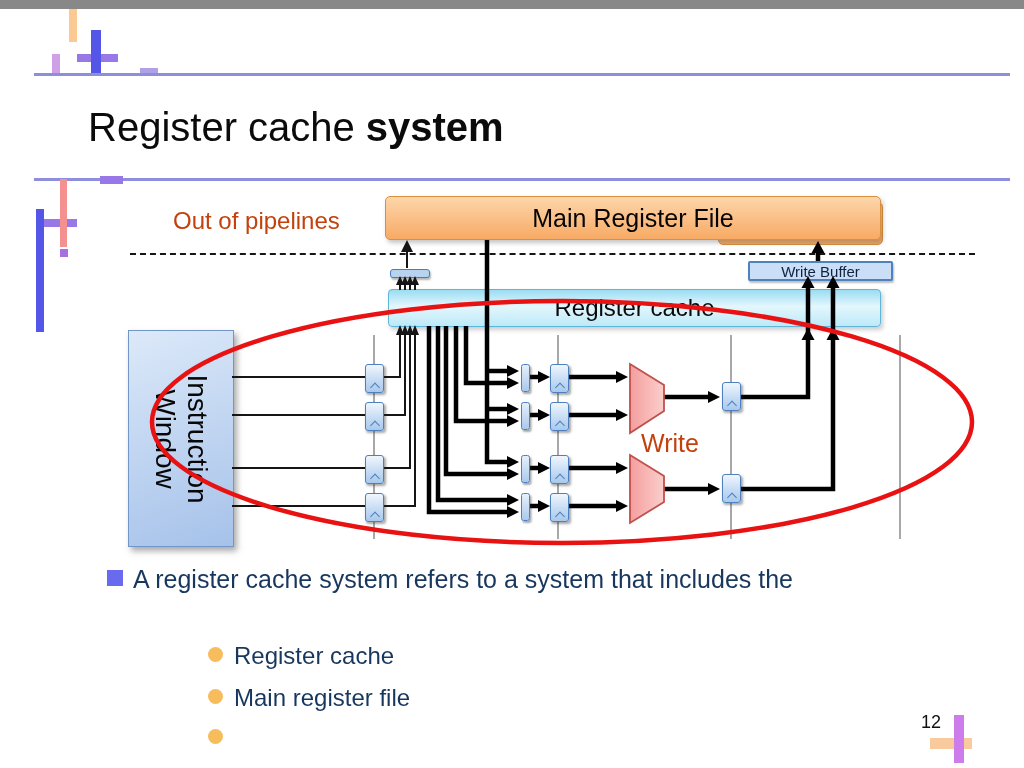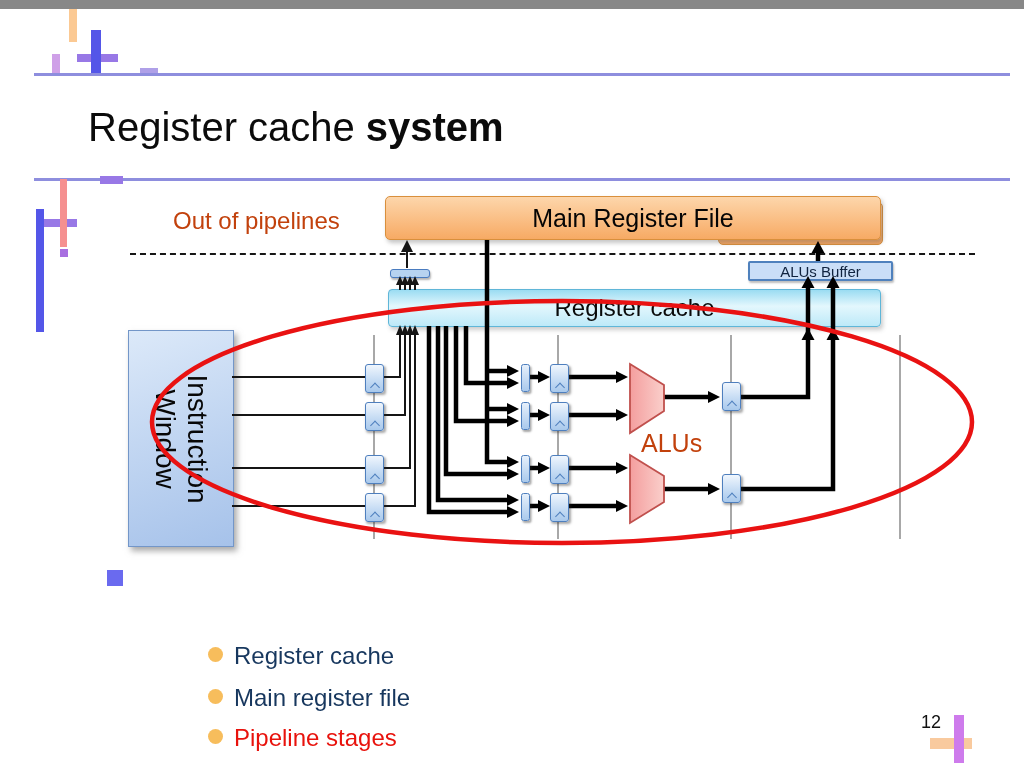--- a/index.html
+++ b/index.html
@@ -81,21 +81,21 @@
   <div class="bar" style="left:36px;top:200px;width:8px;height:123px;background:#5456E8;"></div>
   <div class="bar" style="left:60px;top:240px;width:8px;height:8px;background:#A86FE0;"></div>
 
   <div class="lbl lbl-oop">Out of pipelines</div>
   <div class="mrf-shadow"></div>
   <div class="mrf">
     <span>Main Register File</span>
   </div>
   <div class="dashed"></div>
   <div class="wb">
-    <span>ALUs Buffer</span>
+    <span>Write Buffer</span>
   </div>
   <div class="cache">
     <span>Register cache</span>
   </div>
   <div class="latchbar"></div>
   <div class="iw">
     <div class="iw-text">
       <div>Instruction</div>
       <div>Window</div>
     </div>
@@ -227,36 +227,37 @@
       <span class="clk"></span>
     </div>
 
   <div class="reg" style="left:722px;top:373px;">
       <span class="clk"></span>
     </div>
   <div class="reg" style="left:722px;top:465px;">
       <span class="clk"></span>
     </div>
 
-  <div class="lbl lbl-alus">ALUs</div>
+  <div class="lbl lbl-alus">Write</div>
 
   <svg class="layer" width="1024" height="768" viewBox="0 0 1024 768">
     <ellipse cx="562" cy="413" rx="410" ry="121" fill="none" stroke="#E91212" stroke-width="4.5"></ellipse>
   </svg>
 
   <div class="bullet-sq"></div>
   <div class="lead">
+    <div>A register cache system refers to a system that includes the</div>
   </div>
   <div class="sub" style="top:634px;">
     <span class="dot"></span><span style="color:#17375E">Register cache</span>
   </div>
   <div class="sub" style="top:676px;">
     <span class="dot"></span><span style="color:#17375E">Main register file</span>
   </div>
   <div class="sub" style="top:716px;">
-    <span class="dot"></span><span style="color:#E8120C">Pipeline stages</span>
+    <span class="dot"></span>
   </div>
 
   <div class="pagenum">12</div>
   <div class="bar" style="left:930px;top:729px;width:42px;height:11px;background:#F9CA9E;"></div>
   <div class="bar" style="left:954px;top:706px;width:10px;height:48px;background:#CE7BEC;"></div>
 
 </div>
 
 </body></html>

